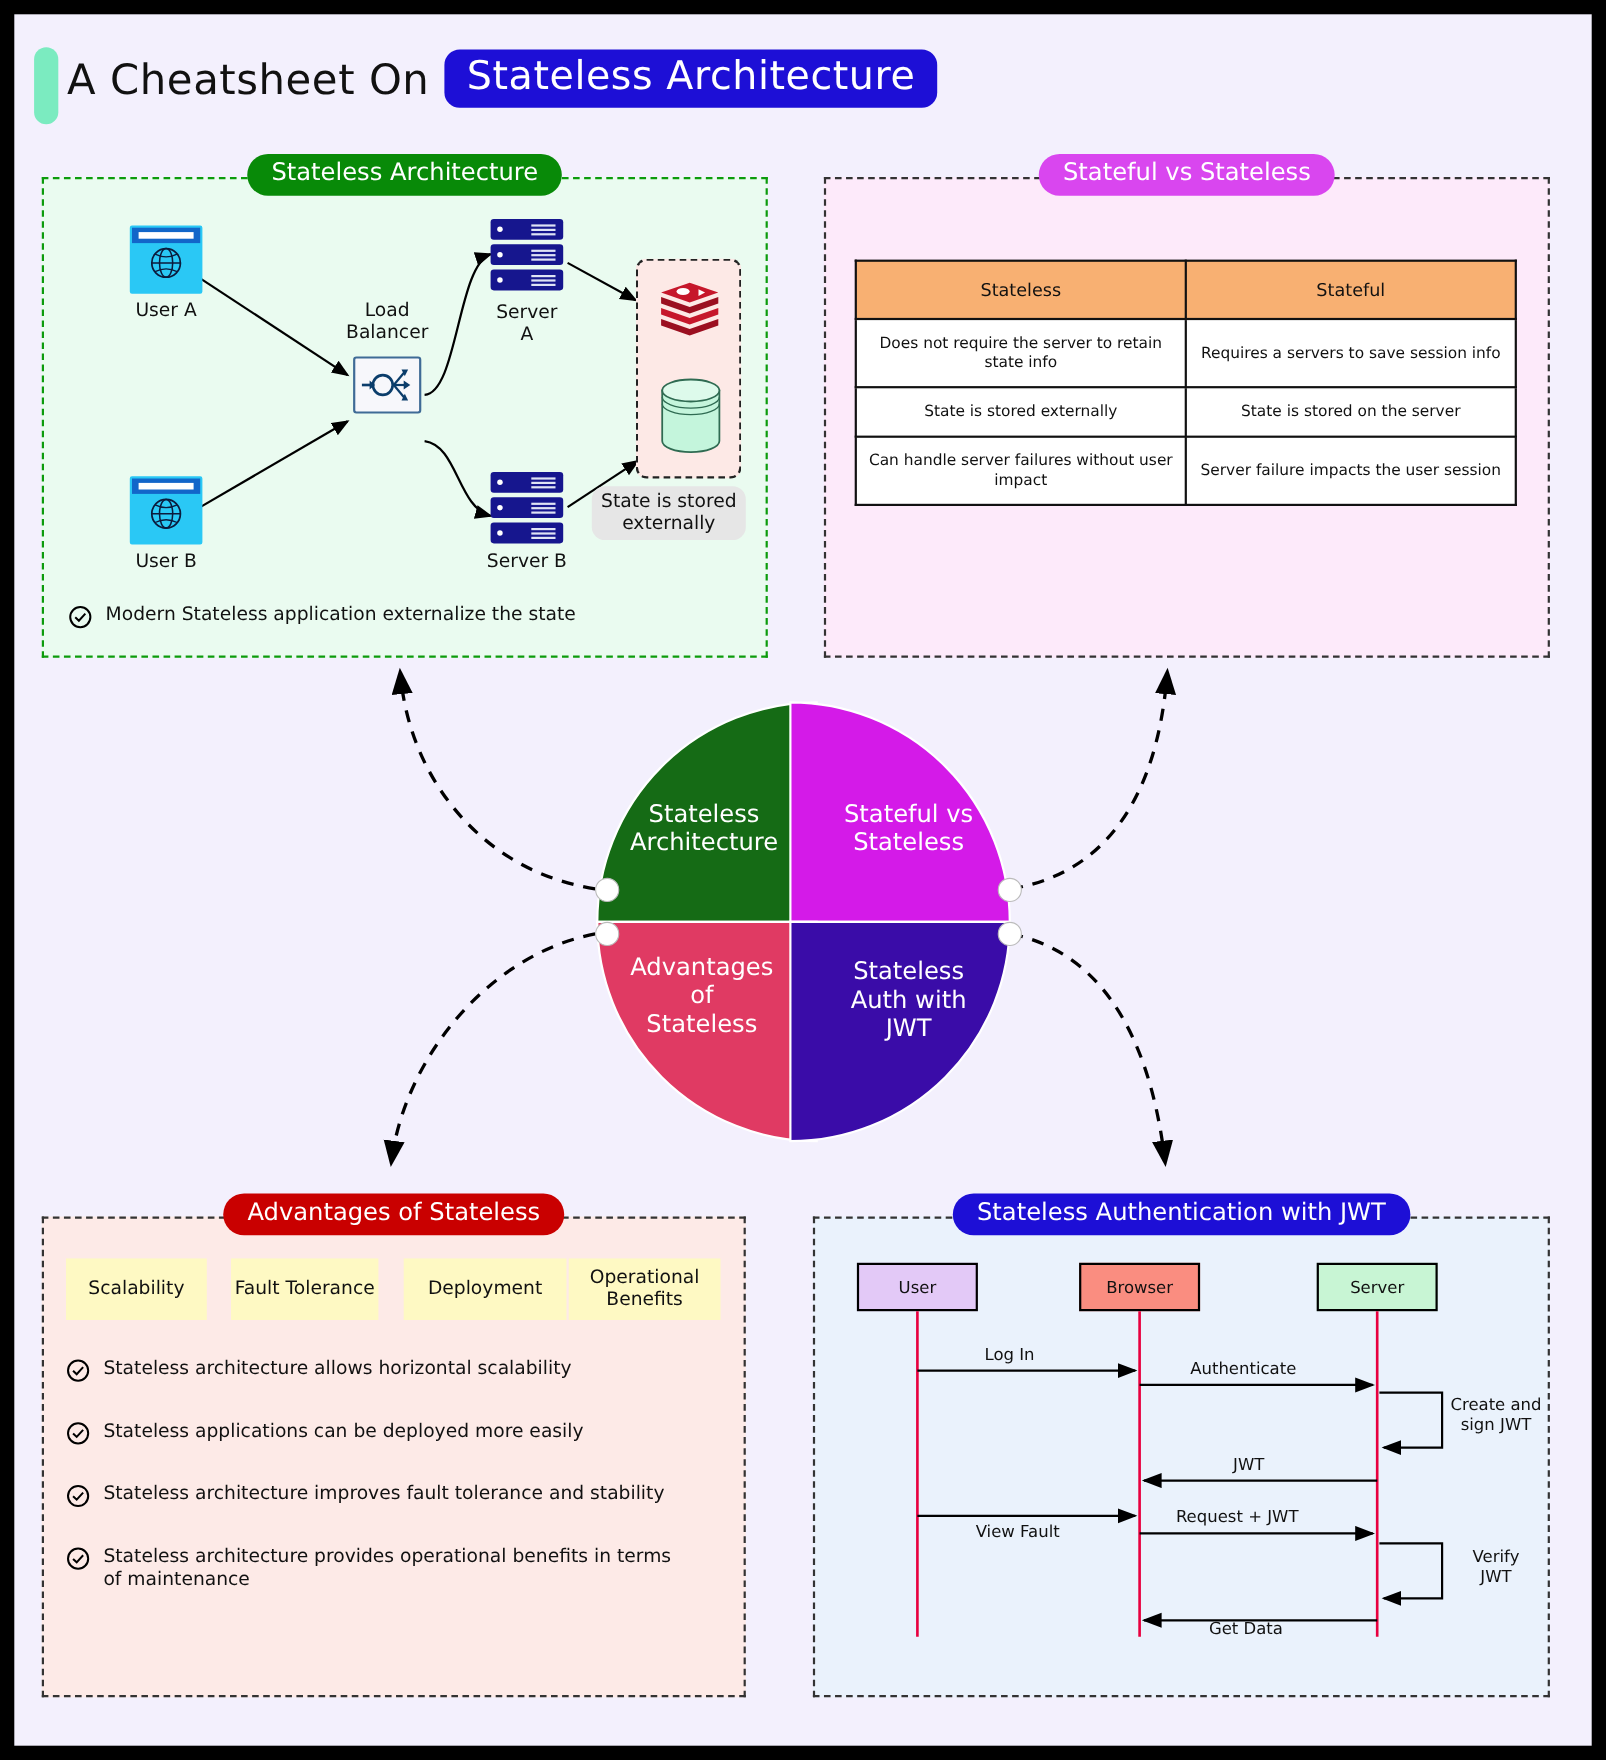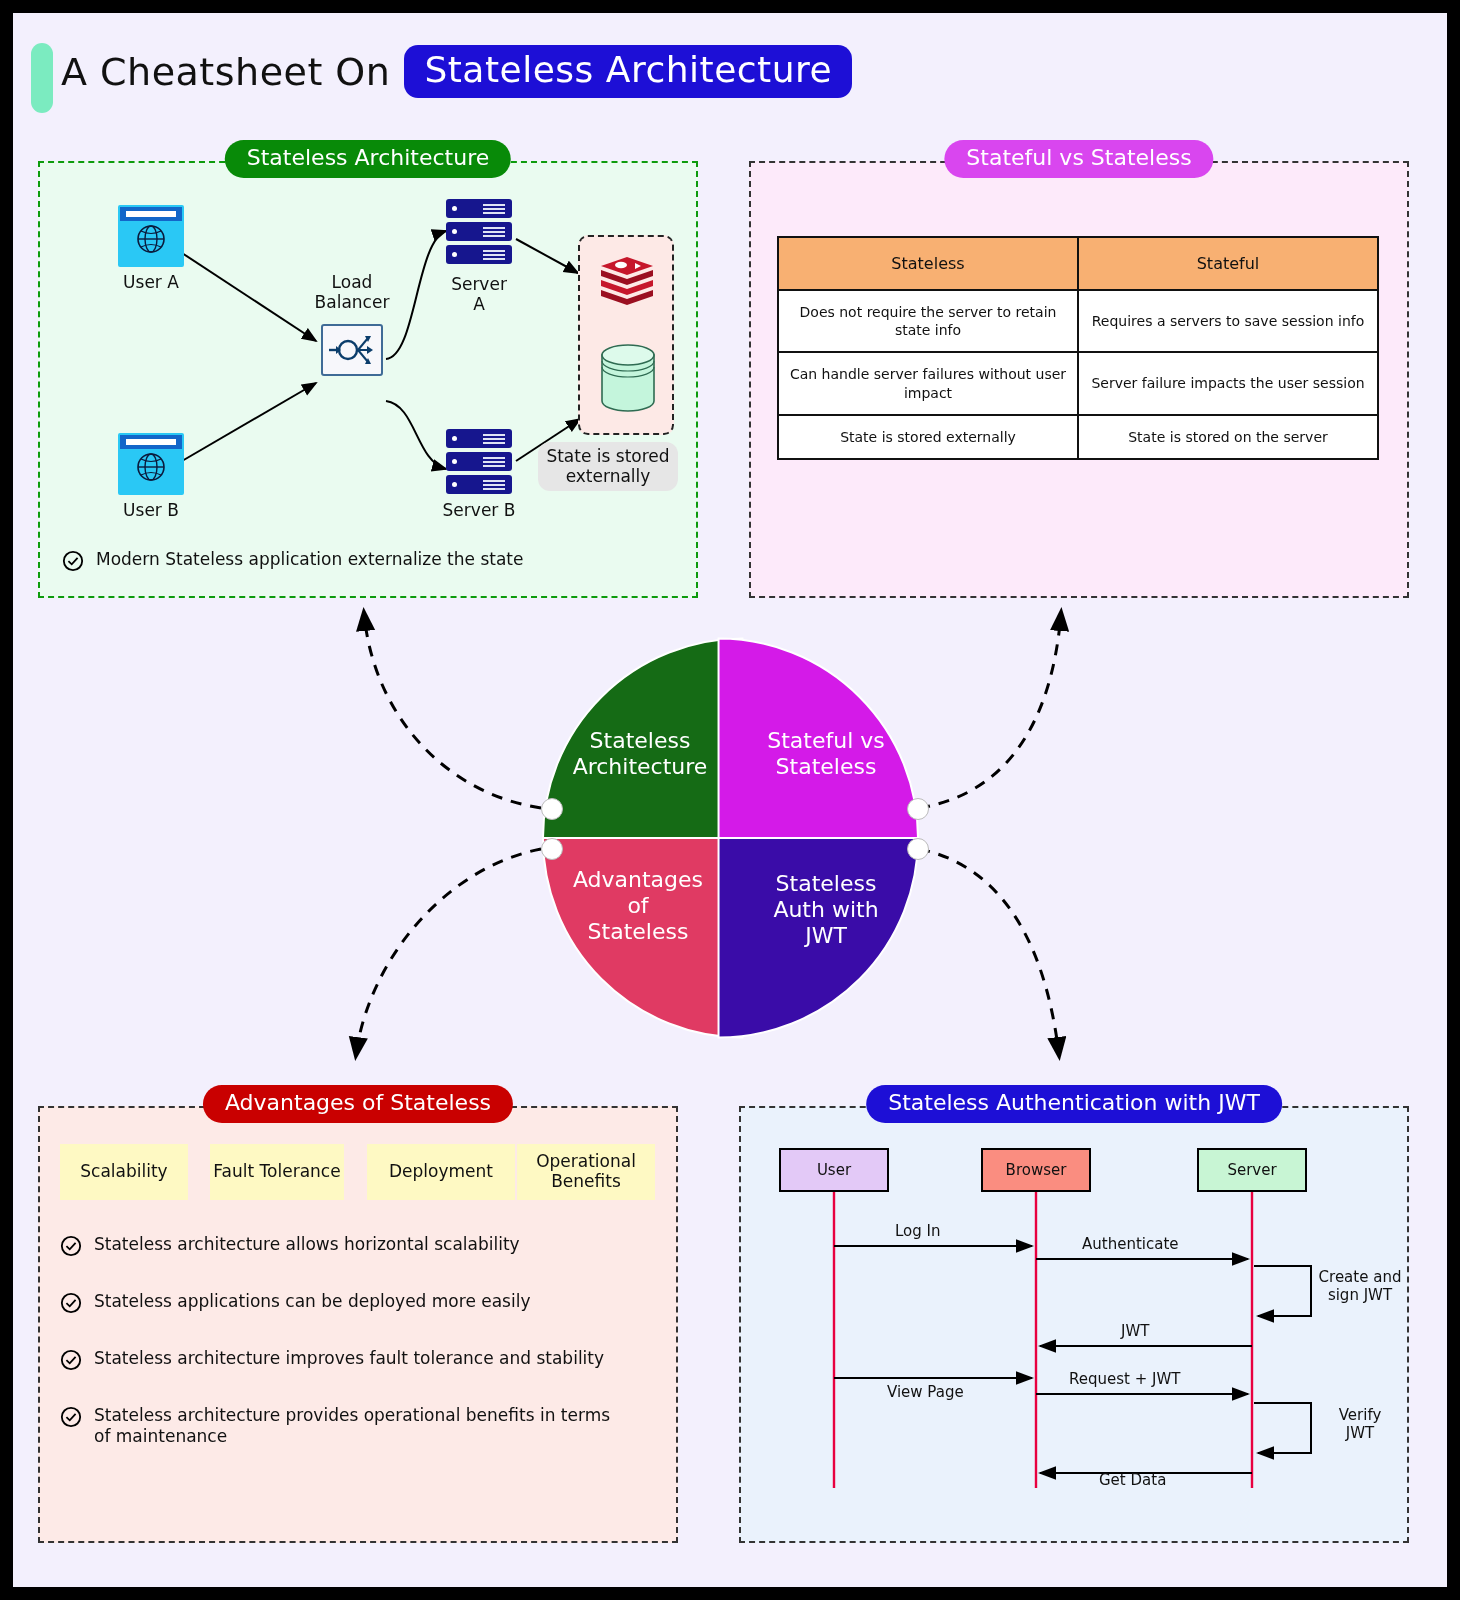--- a/index.html
+++ b/index.html
@@ -372,26 +372,26 @@
             <th>Stateless</th>
             <th>Stateful</th>
           </tr>
         </thead>
         <tbody>
           <tr>
             <td>Does not require the server to retain state info</td>
             <td>Requires a servers to save session info</td>
           </tr>
           <tr>
+            <td>State is stored externally</td>
+            <td>State is stored on the server</td>
+          </tr>
+          <tr>
             <td>Can handle server failures without user impact</td>
             <td>Server failure impacts the user session</td>
-          </tr>
-          <tr>
-            <td>State is stored externally</td>
-            <td>State is stored on the server</td>
           </tr>
         </tbody>
       </table>
     </div>
   </div>
 
   <svg style="position:absolute;left:0;top:0;width:1434px;height:1574px;pointer-events:none;">
     <defs>
       <marker id="dah" markerWidth="9" markerHeight="9" refX="6" refY="3.2" orient="auto">
         <path d="M0,0 L8,3.2 L0,6.4 z" fill="#000"></path>
@@ -512,21 +512,21 @@
         <line x1="297" y1="288" x2="509" y2="288" stroke="#000" stroke-width="2" marker-end="url(#sah)"></line>
 
         <path d="M515,297 L572,297 L572,347 L519,347" fill="none" stroke="#000" stroke-width="2" marker-end="url(#sah)"></path>
 
         <line x1="513" y1="367" x2="301" y2="367" stroke="#000" stroke-width="2" marker-end="url(#sah)"></line>
       </svg>
 
       <div class="seq-msg" style="left:156px;top:116px;">Log In</div>
       <div class="seq-msg" style="left:343px;top:129px;">Authenticate</div>
       <div class="seq-msg" style="left:382px;top:216px;">JWT</div>
-      <div class="seq-msg" style="left:148px;top:277px;">View Page</div>
+      <div class="seq-msg" style="left:148px;top:277px;">View Fault</div>
       <div class="seq-msg" style="left:330px;top:264px;">Request + JWT</div>
       <div class="seq-msg" style="left:360px;top:365px;">Get Data</div>
 
       <div class="seq-note" style="left:578px;top:162px;width:86px;">
         <div>Create and</div>
         <div>sign JWT</div>
       </div>
       <div class="seq-note" style="left:578px;top:300px;width:86px;">
         <div>Verify</div>
         <div>JWT</div>

